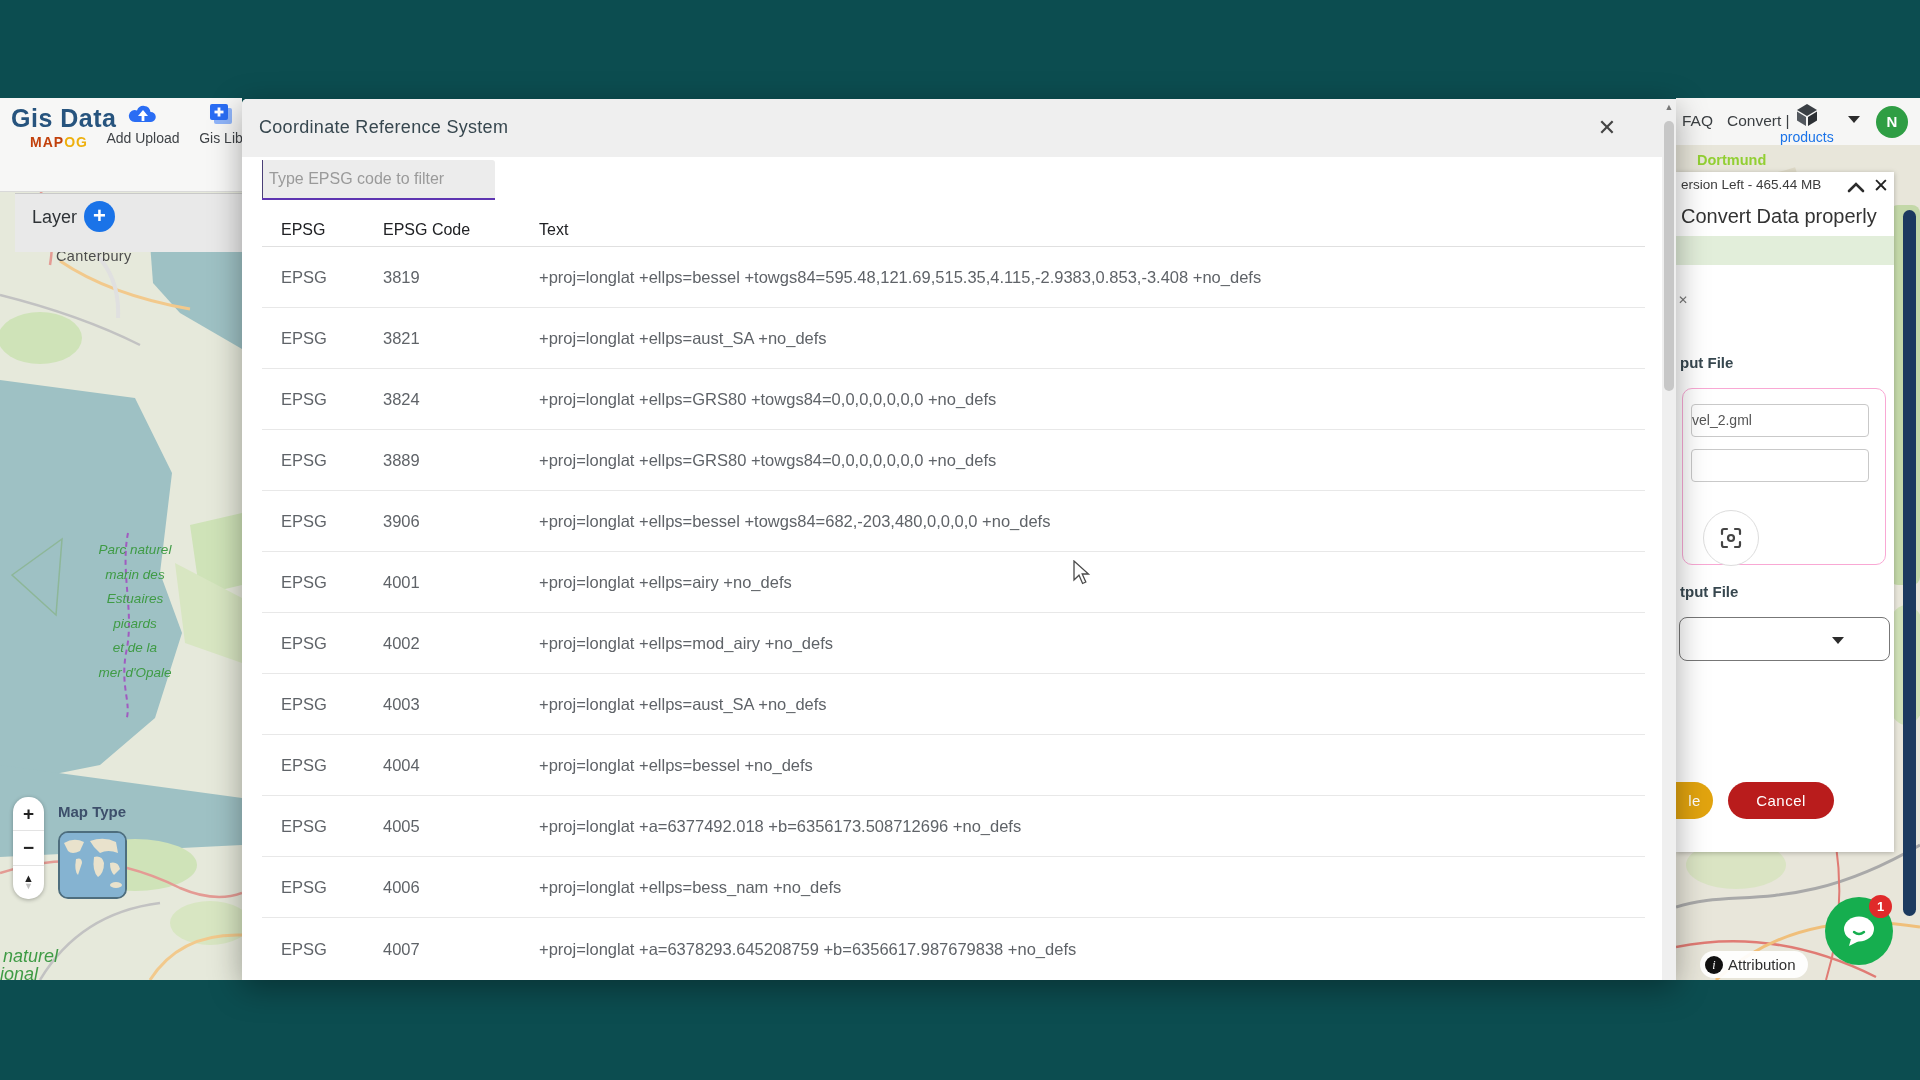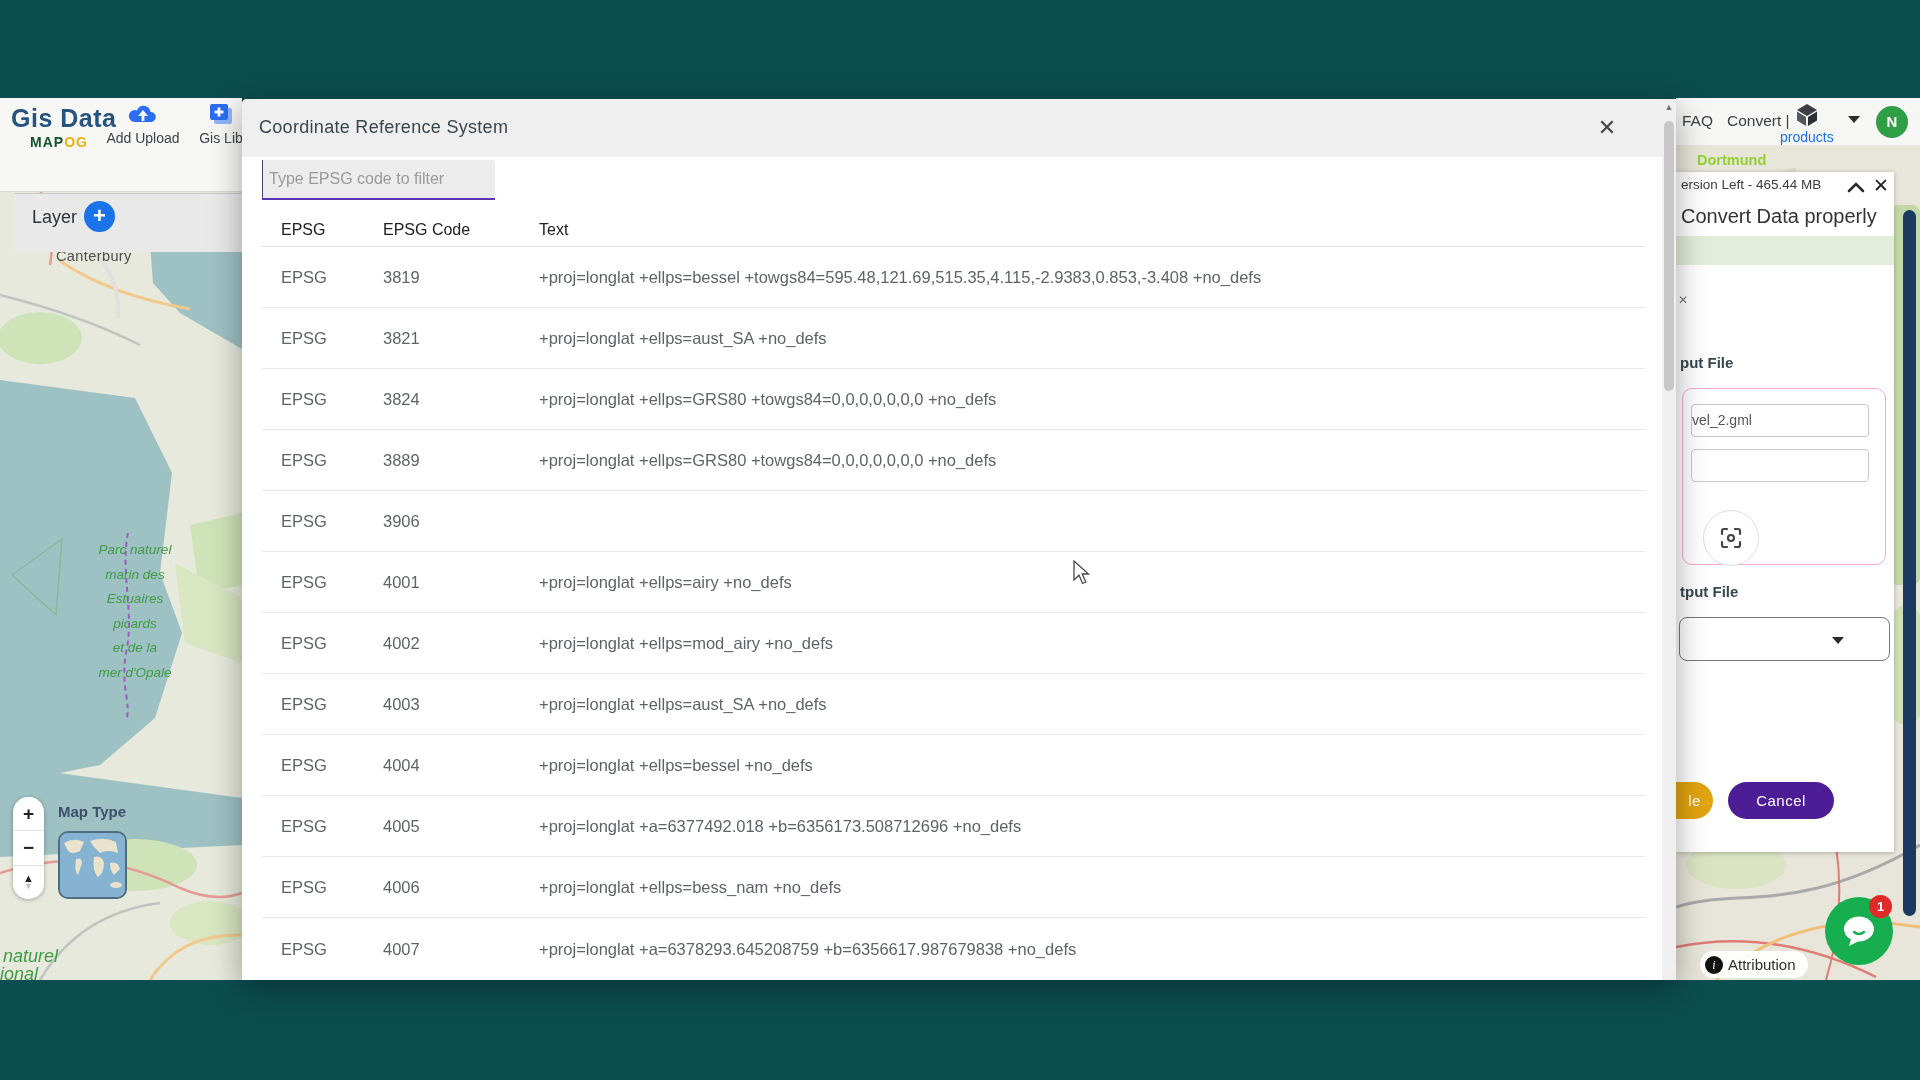--- a/index.html
+++ b/index.html
@@ -8,21 +8,21 @@
   .abs { position:absolute; }
 
   
   .bar-top { left:0; top:0; width:1920px; height:98px; background:#0c4d50; }
   .bar-bottom { left:0; top:980px; width:1920px; height:100px; background:#0c4d50; }
 
   
   .navbar-left { left:0; top:98px; width:242px; height:94px; background:#f7f7f6; border-bottom:1px solid #d9d9d9; z-index:5; }
   .logo-line1 { position:absolute; left:11px; top:6px; font-size:25px; font-weight:bold; color:#27547e; letter-spacing:.5px; }
   .logo-line2 { position:absolute; left:30px; top:36px; font-size:14px; font-weight:bold; letter-spacing:1px; }
-  .logo-map { color:#14532d; } .logo-og { color:#eeb00e; }
+  .logo-map { color:#c2410c; } .logo-og { color:#eeb00e; }
   .nav-tool { position:absolute; top:4px; text-align:center; color:#3f4347; font-size:14px; }
   .nav-tool .lbl { display:block; margin-top:28px; }
   .layer-panel { left:15px; top:193px; width:227px; height:59px; background:#e9e9e9; border-top:1px solid #c9c9c9; z-index:4; }
   .layer-label { position:absolute; left:17px; top:13px; font-size:18px; color:#2f3337; }
   .layer-add { position:absolute; left:69px; top:7px; width:31px; height:31px; border-radius:50%; background:#1a73e8; color:#fff; font-size:22px; line-height:29px; text-align:center; font-weight:bold; }
 
   
   .map-left { left:0; top:143px; width:242px; height:837px; z-index:1; }
   .map-right { left:1676px; top:145px; width:244px; height:835px; z-index:1; }
   .map-label-park { left:50px; top:538px; width:170px; text-align:center; font-style:italic; color:#3f9b45; font-size:13.5px; line-height:24.5px; z-index:2; }
@@ -51,21 +51,21 @@
   .rc-green { position:absolute; left:0; top:64px; width:218px; height:29px; background:#e2eeda; }
   .rc-chipx { position:absolute; left:2px; top:121px; font-size:12px; color:#777; }
   .rc-label { position:absolute; left:4px; font-size:15px; font-weight:bold; color:#37474f; }
   .rc-box { position:absolute; left:6px; top:216px; width:204px; height:177px; border:1px solid #f9a8d4; border-radius:10px; }
   .rc-input { position:absolute; left:8px; width:178px; height:33px; border:1px solid #c9c9c9; border-radius:4px; font-size:14px; color:#555; line-height:31px; overflow:hidden; white-space:nowrap; }
   .rc-circle { position:absolute; left:20px; top:121px; width:56px; height:56px; border:1px solid #ddd; border-radius:50%; background:#fff; display:flex; align-items:center; justify-content:center; }
   .rc-select { position:absolute; left:3px; top:445px; width:211px; height:44px; border:1.5px solid #777; border-radius:8px; background:#fff; }
   .rc-select .caret { position:absolute; right:45px; top:19px; }
   .btn { position:absolute; top:610px; height:37px; color:#fff; font-size:15px; text-align:center; line-height:37px; letter-spacing:.5px; }
   .btn-convert { left:0; width:37px; background:#e2a40f; border-radius:0 19px 19px 0; }
-  .btn-cancel { left:52px; width:106px; background:#4c1d95; border-radius:19px; }
+  .btn-cancel { left:52px; width:106px; background:#b91c1c; border-radius:19px; }
 
   .navy-scroll { left:1903px; top:210px; width:13px; height:706px; background:#1c3a5f; border-radius:7px; z-index:6; }
   .chat-btn { left:1825px; top:897px; width:68px; height:68px; border-radius:50%; background:#16ae4f; z-index:7; display:flex; align-items:center; justify-content:center; }
   .chat-badge { left:1869px; top:895px; width:23px; height:23px; border-radius:50%; background:#e02a2a; color:#fff; font-size:13px; font-weight:bold; text-align:center; line-height:23px; z-index:8; }
   .attribution { left:1700px; top:951px; height:27px; border-radius:14px; background:rgba(255,255,255,.93); display:flex; align-items:center; padding:0 12px 0 5px; z-index:7; }
   .attr-i { width:18px; height:18px; border-radius:50%; background:#111; color:#fff; font-size:12px; font-style:italic; font-family:"Liberation Serif", serif; text-align:center; line-height:18px; margin-right:5px; }
   .attr-txt { font-size:15px; color:#2f2f2f; }
 
   
   .modal { left:242px; top:99px; width:1434px; height:881px; background:#fff; border-radius:5px 5px 0 0; box-shadow:0 8px 32px rgba(0,0,0,.35); z-index:20; }
@@ -281,20 +281,21 @@
       <span class="c-text">+proj=longlat +ellps=GRS80 +towgs84=0,0,0,0,0,0,0 +no_defs</span>
     </div>
     <div class="crs-row" style="top:331px;">
       <span class="c-auth">EPSG</span>
       <span class="c-code">3889</span>
       <span class="c-text">+proj=longlat +ellps=GRS80 +towgs84=0,0,0,0,0,0,0 +no_defs</span>
     </div>
     <div class="crs-row" style="top:392px;">
       <span class="c-auth">EPSG</span>
       <span class="c-code">3906</span>
+      <span class="c-text">+proj=longlat +ellps=bessel +towgs84=682,-203,480,0,0,0,0 +no_defs</span>
     </div>
     <div class="crs-row" style="top:453px;">
       <span class="c-auth">EPSG</span>
       <span class="c-code">4001</span>
       <span class="c-text">+proj=longlat +ellps=airy +no_defs</span>
     </div>
     <div class="crs-row" style="top:514px;">
       <span class="c-auth">EPSG</span>
       <span class="c-code">4002</span>
       <span class="c-text">+proj=longlat +ellps=mod_airy +no_defs</span>

